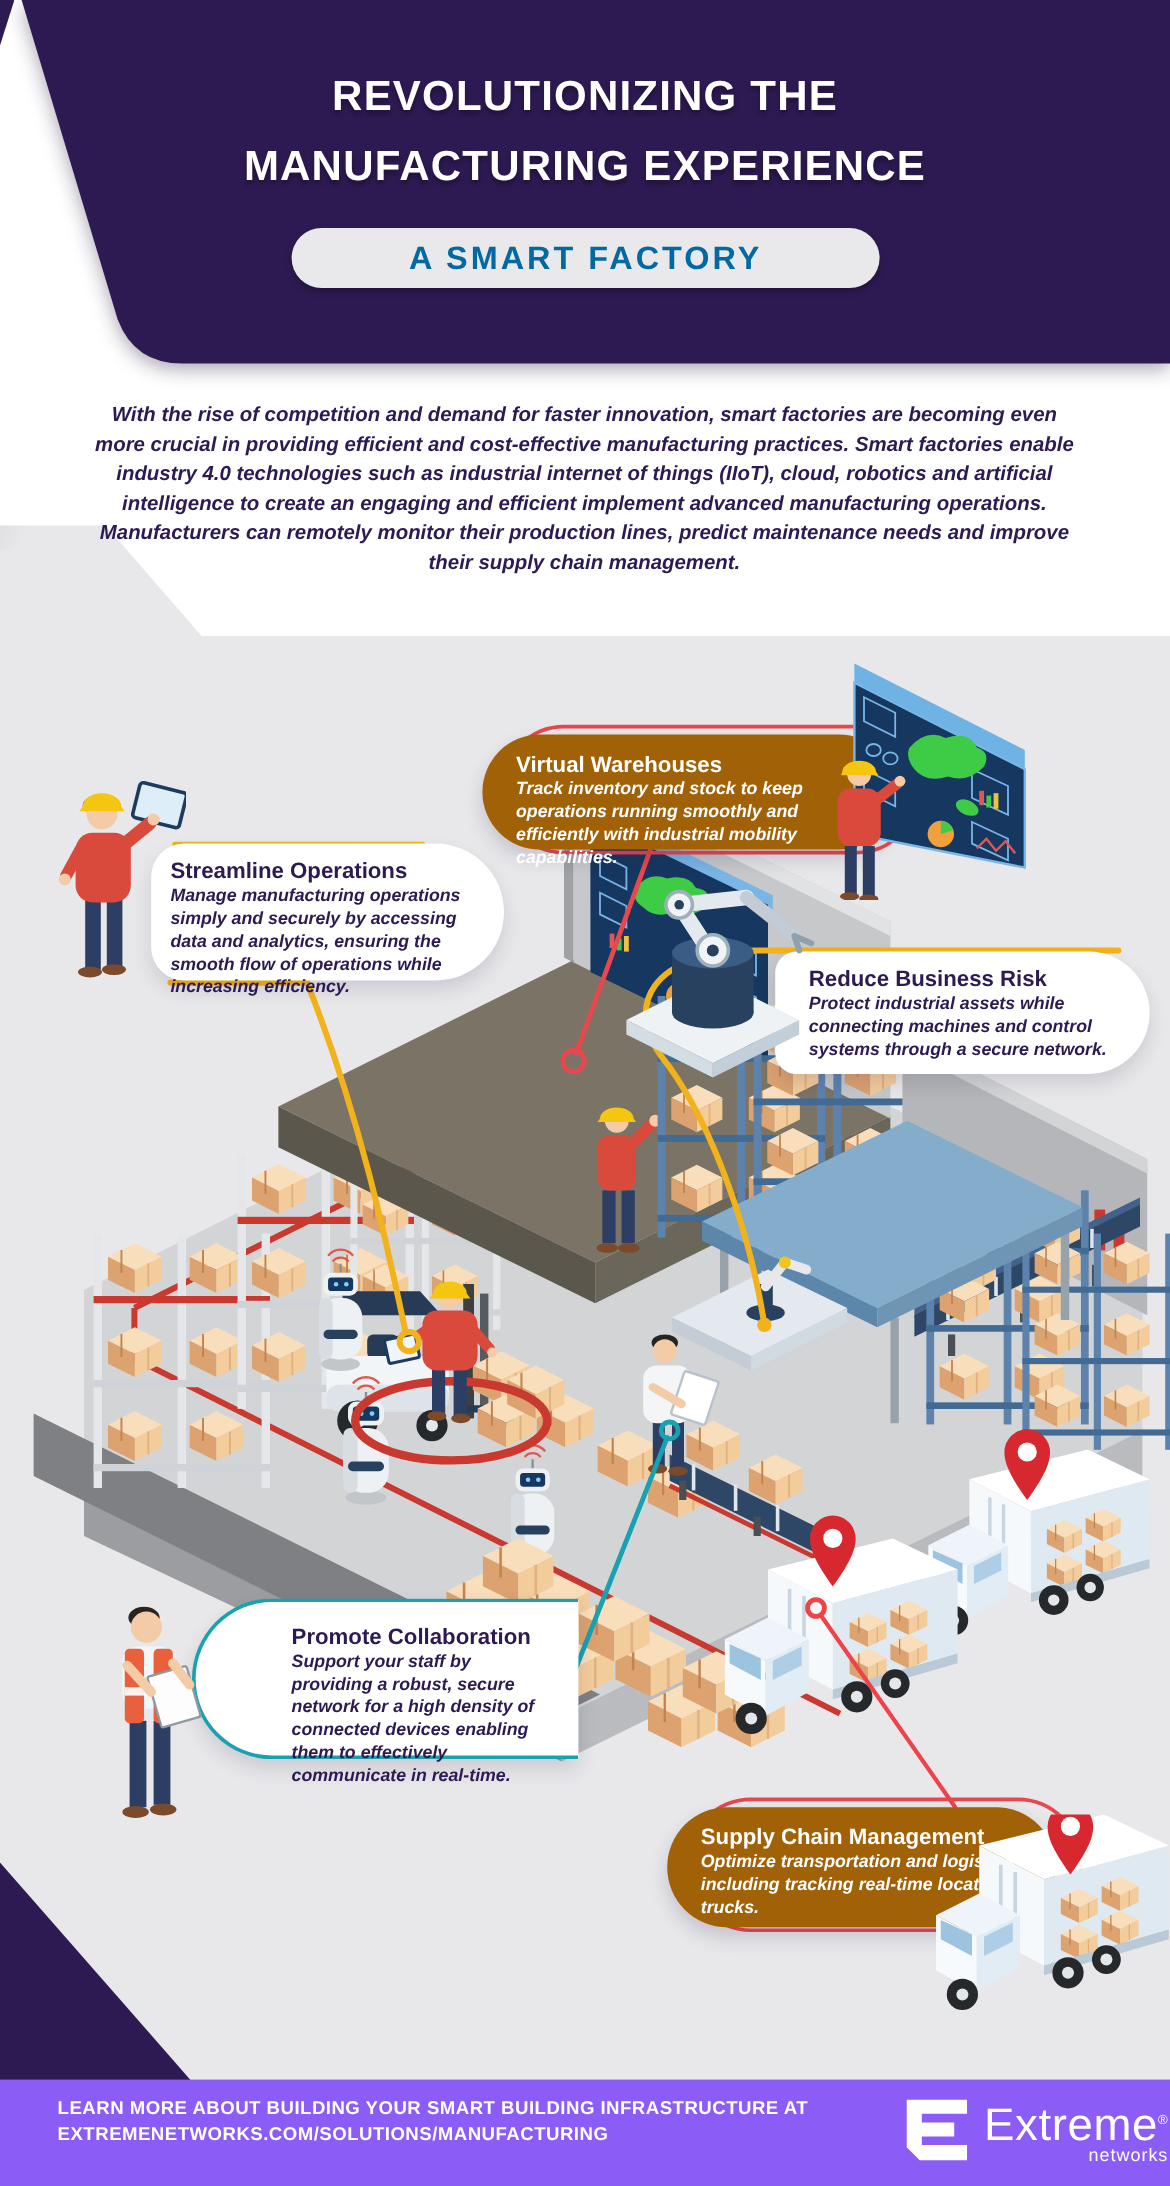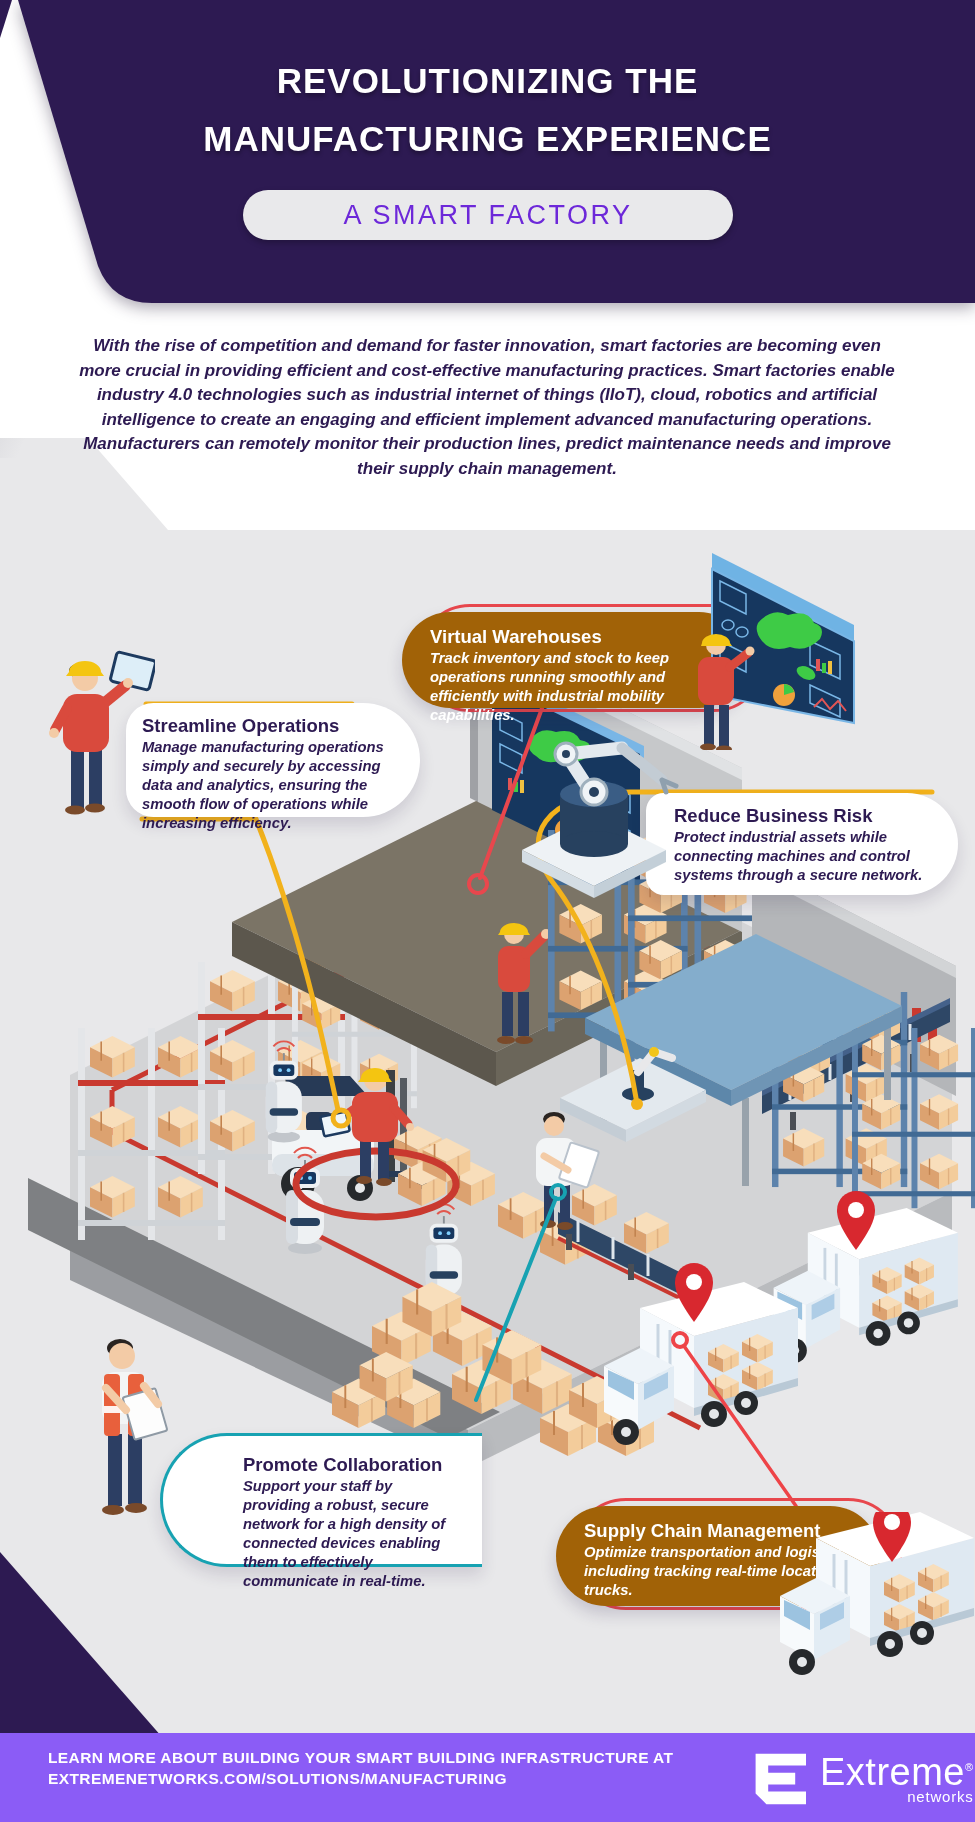--- a/index.html
+++ b/index.html
@@ -19,53 +19,53 @@
   .bottom-wedge{position:absolute;left:0;top:1552px;width:162px;height:185px;background:#2d1a52;
     clip-path:polygon(0 0,100% 100%,0 100%);z-index:6;}
 
   
   .title{position:absolute;left:0;top:52px;width:975px;text-align:center;color:#ffffff;
     font-weight:800;font-size:35px;line-height:58px;letter-spacing:1px;z-index:5;
     text-shadow:0 3px 4px rgba(0,0,0,.32);}
   .pill{position:absolute;left:243px;top:190px;width:490px;height:50px;background:#e9e9eb;
     border-radius:26px;z-index:5;display:flex;align-items:center;justify-content:center;
     box-shadow:0 3px 6px rgba(0,0,0,.25);}
-  .pill span{color:#6d28d9;font-weight:400;font-size:27px;letter-spacing:2.5px;}
+  .pill span{color:#0369a1;font-weight:700;font-size:27px;letter-spacing:2.5px;}
 
   
   .intro-par{position:absolute;left:72px;top:334px;width:830px;text-align:center;z-index:5;
     color:#2d1a52;font-style:italic;font-weight:bold;font-size:17px;line-height:24.5px;}
   .intro-cta{position:absolute;left:0;top:463px;width:975px;text-align:center;z-index:5;
     color:#2d1a52;font-weight:800;font-size:20.5px;}
 
   
   .bubble{position:absolute;box-sizing:border-box;z-index:21;}
   .bubble .t{font-weight:800;font-size:18.5px;line-height:24px;}
   .bubble .b{font-style:italic;font-weight:bold;font-size:14.8px;line-height:19px;}
   .bubble.dark{background:#a16207;color:#ffffff;box-shadow:0 8px 16px rgba(40,30,70,.18);}
   .bubble.light{background:#ffffff;color:#2d1a52;box-shadow:0 8px 16px rgba(40,30,70,.14);}
   .outline{position:absolute;box-sizing:border-box;border:3px solid #e8474d;background:transparent;z-index:20;}
 
   #co-virtual{left:402px;top:612px;width:345px;height:96px;border-radius:48px;padding:13px 18px 0 28px;}
   #co-virtual-outline{left:418px;top:604px;width:348px;height:108px;border-radius:52px;}
   #co-streamline{left:126px;top:703px;width:294px;height:114px;border-radius:28px 58px 58px 28px;padding:11px 14px 0 16px;}
   #co-reduce{left:646px;top:793px;width:312px;height:102px;border-radius:18px 52px 52px 18px;padding:11px 14px 0 28px;}
-  #co-promote{left:160px;top:1433px;width:322px;height:134px;border:3px solid #17a2b2;border-right:none;
+  #co-promote{left:160px;top:1332px;width:322px;height:134px;border:3px solid #17a2b2;border-right:none;
     border-radius:70px 0 0 70px;padding:17px 20px 0 80px;}
   #co-supply{left:556px;top:1506px;width:324px;height:100px;border-radius:50px;padding:13px 10px 0 28px;}
   #co-supply-outline{left:572px;top:1498px;width:330px;height:112px;border-radius:54px;}
 
   .illus{position:absolute;z-index:22;}
   #factory{position:absolute;left:0;top:530px;z-index:5;}
 
   
   .footer{position:absolute;left:0;top:1733px;width:975px;height:89px;background:#8b5cf6;z-index:7;}
   .footer-text{position:absolute;left:48px;top:14px;color:#ffffff;font-weight:700;font-size:15.5px;
     line-height:21px;letter-spacing:.4px;}
-  .logo{position:absolute;left:752px;top:12px;display:flex;align-items:flex-end;}
+  .logo{position:absolute;left:752px;top:12px;display:flex;align-items:center;}
   .logo-word{color:#ffffff;font-size:38px;font-weight:400;line-height:44px;margin-left:14px;letter-spacing:.5px;}
   .logo-reg{color:#ffffff;font-size:11px;vertical-align:super;}
   .logo-sub{color:#ffffff;font-size:15px;letter-spacing:.8px;text-align:right;margin-top:-6px;}
 </style>
 </head>
 <body>
 
 <div id="stage">
 
   <div class="fold-shadow"></div>

